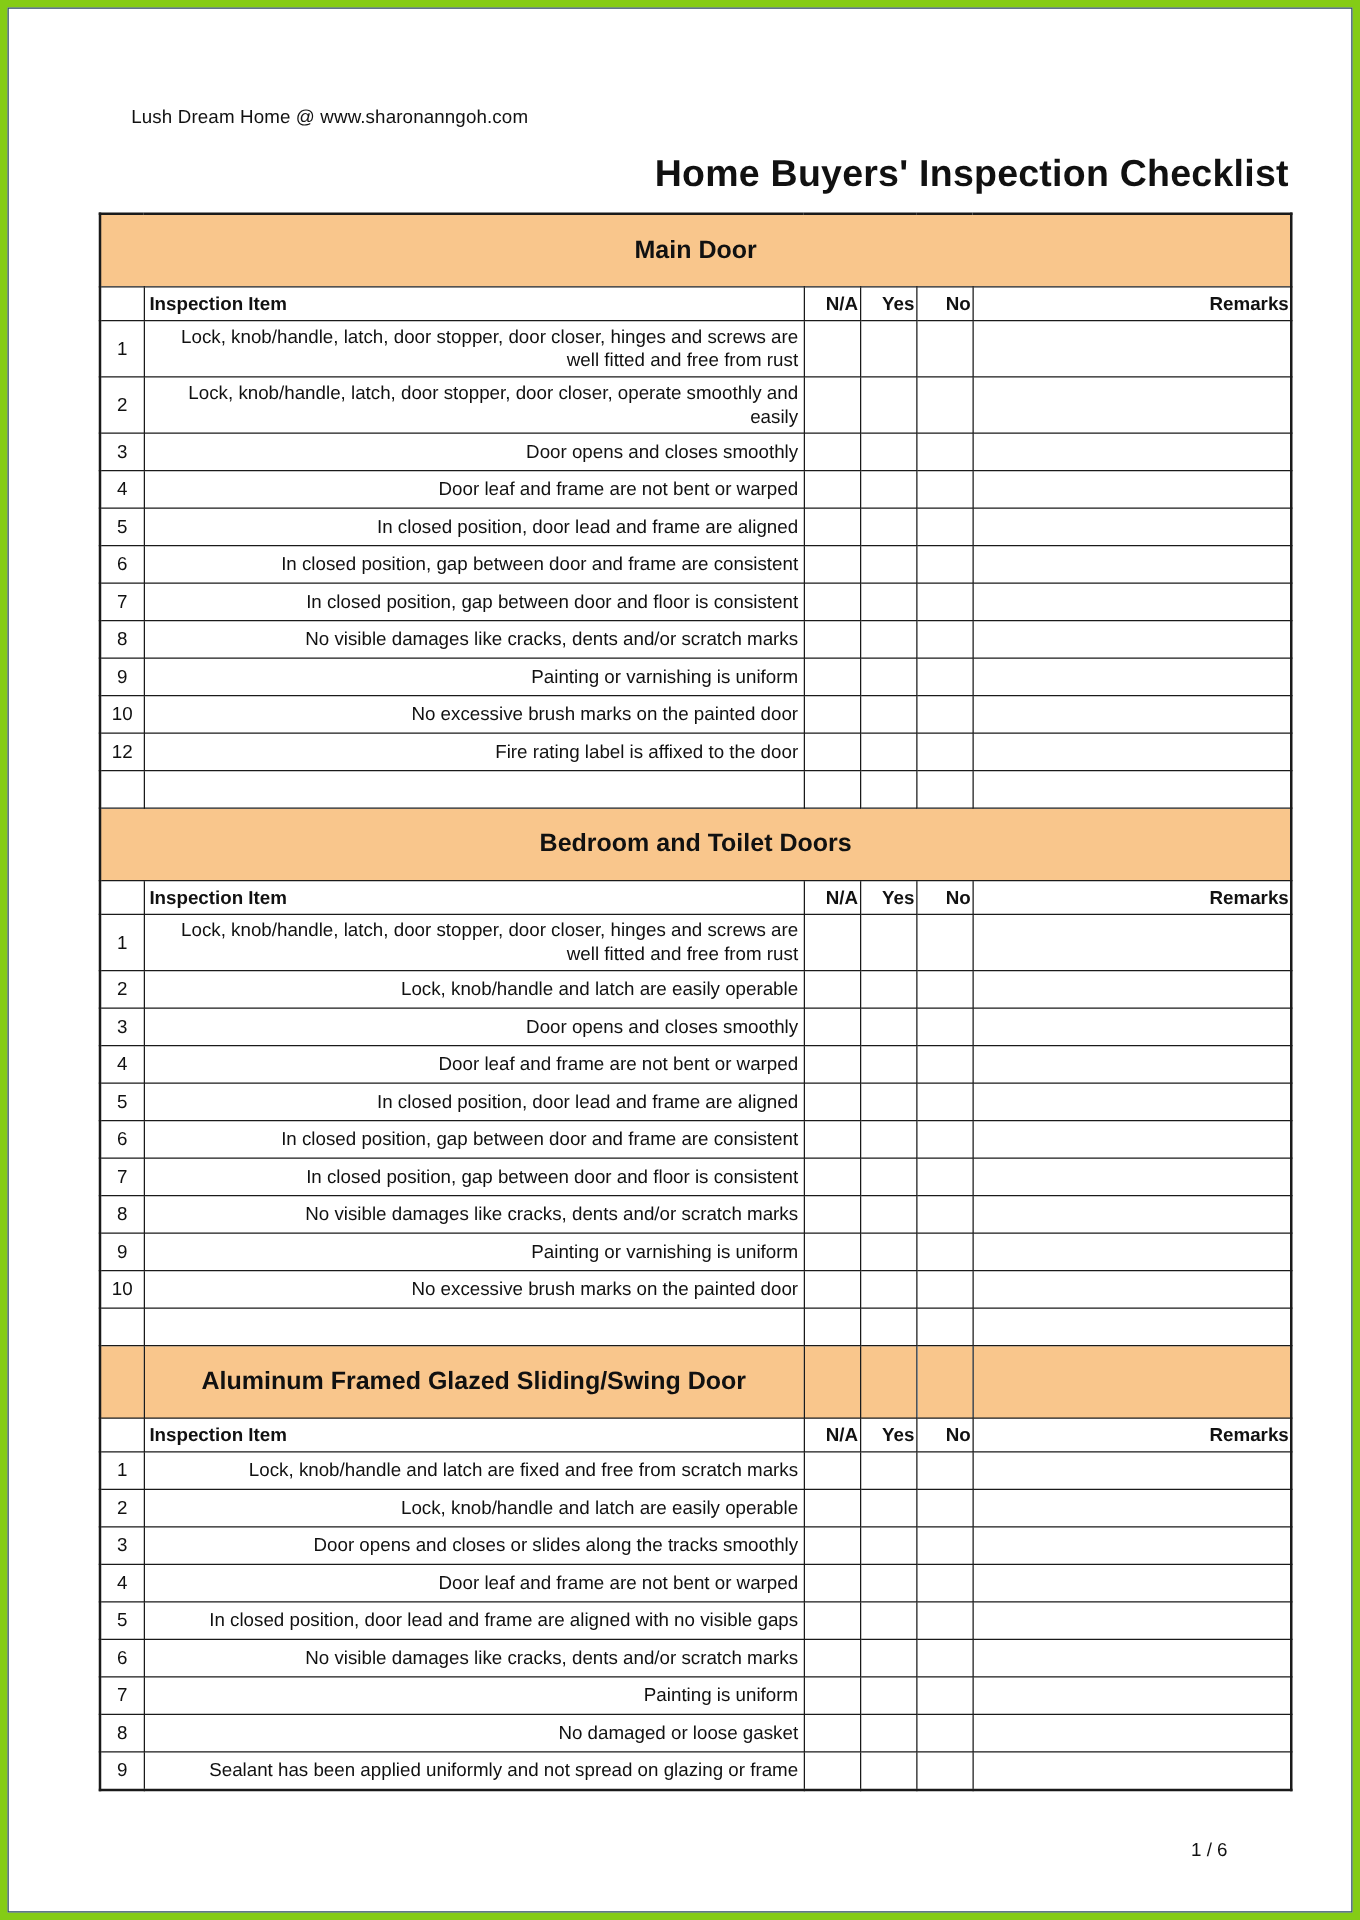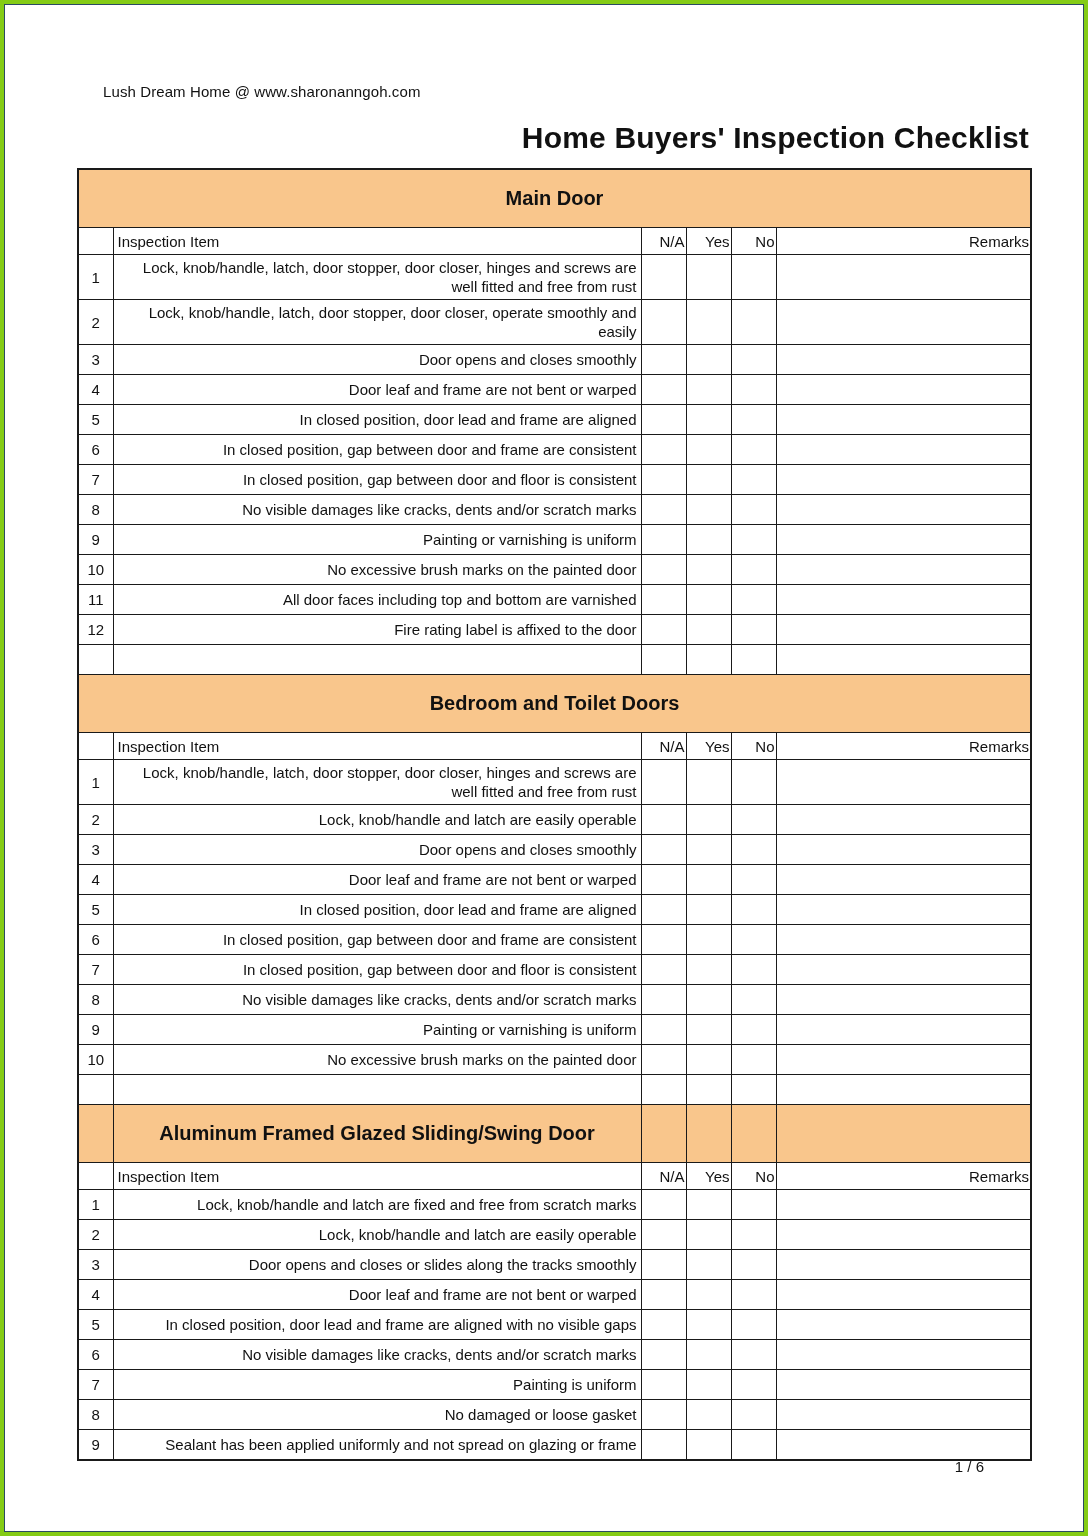--- a/index.html
+++ b/index.html
@@ -7,21 +7,21 @@
     padding: 0;
     background: #ffffff;
     font-family: "Liberation Sans", sans-serif;
     color: #111111;
   }
   .page {
     position: relative;
     box-sizing: border-box;
     width: 1088px;
     height: 1536px;
-    border: 4px solid #84cc16;
+    border: 6px solid #84cc16;
     background: #ffffff;
   }
   .page-inner {
     box-sizing: border-box;
     width: 100%;
     height: 100%;
     border: 1px solid #2a4a63;
     position: relative;
     overflow: hidden;
   }
@@ -64,21 +64,21 @@
   tr.band td {
     background: #f9c68c;
     height: 46px;
     font-size: 20px;
     font-weight: bold;
     text-align: center;
     padding: 17px;
   }
   tr.head td {
     height: 27px;
-    font-weight: normal;
+    font-weight: bold;
   }
   tr.head td.h-item {
     text-align: left;
     padding: 2px 4px;
   }
   tr.head td.h-check, tr.head td.h-remarks {
     text-align: right;
   }
   tr.row td {
     height: 30px;
@@ -89,21 +89,21 @@
   }
   tr.row td.item {
     text-align: right;
     padding: 3px 4px;
     line-height: 19px;
     white-space: pre-wrap;
   }
   .page-num {
     position: absolute;
     right: 99px;
-    bottom: 56px;
+    bottom: 40px;
     font-size: 15px;
   }
 </style>
 </head>
 <body>
 
 <div class="page">
   <div class="page-inner">
 
     <div class="site-line">Lush Dream Home @ www.sharonanngoh.com</div>
@@ -205,28 +205,20 @@
   </tr>
           <tr class="row">
     <td class="num">10</td>
     <td class="item"> No excessive brush marks on the painted door</td>
     <td class="check"></td>
     <td class="check"></td>
     <td class="check"></td>
     <td class="remarks"></td>
   </tr>
           <tr class="row">
-    <td class="num">11</td>
-    <td class="item">All door faces including top and bottom are varnished</td>
-    <td class="check"></td>
-    <td class="check"></td>
-    <td class="check"></td>
-    <td class="remarks"></td>
-  </tr>
-          <tr class="row">
     <td class="num">12</td>
     <td class="item"> Fire rating label is affixed to the door</td>
     <td class="check"></td>
     <td class="check"></td>
     <td class="check"></td>
     <td class="remarks"></td>
   </tr>
           <tr class="row">
     <td class="num"></td>
     <td class="item"></td>

